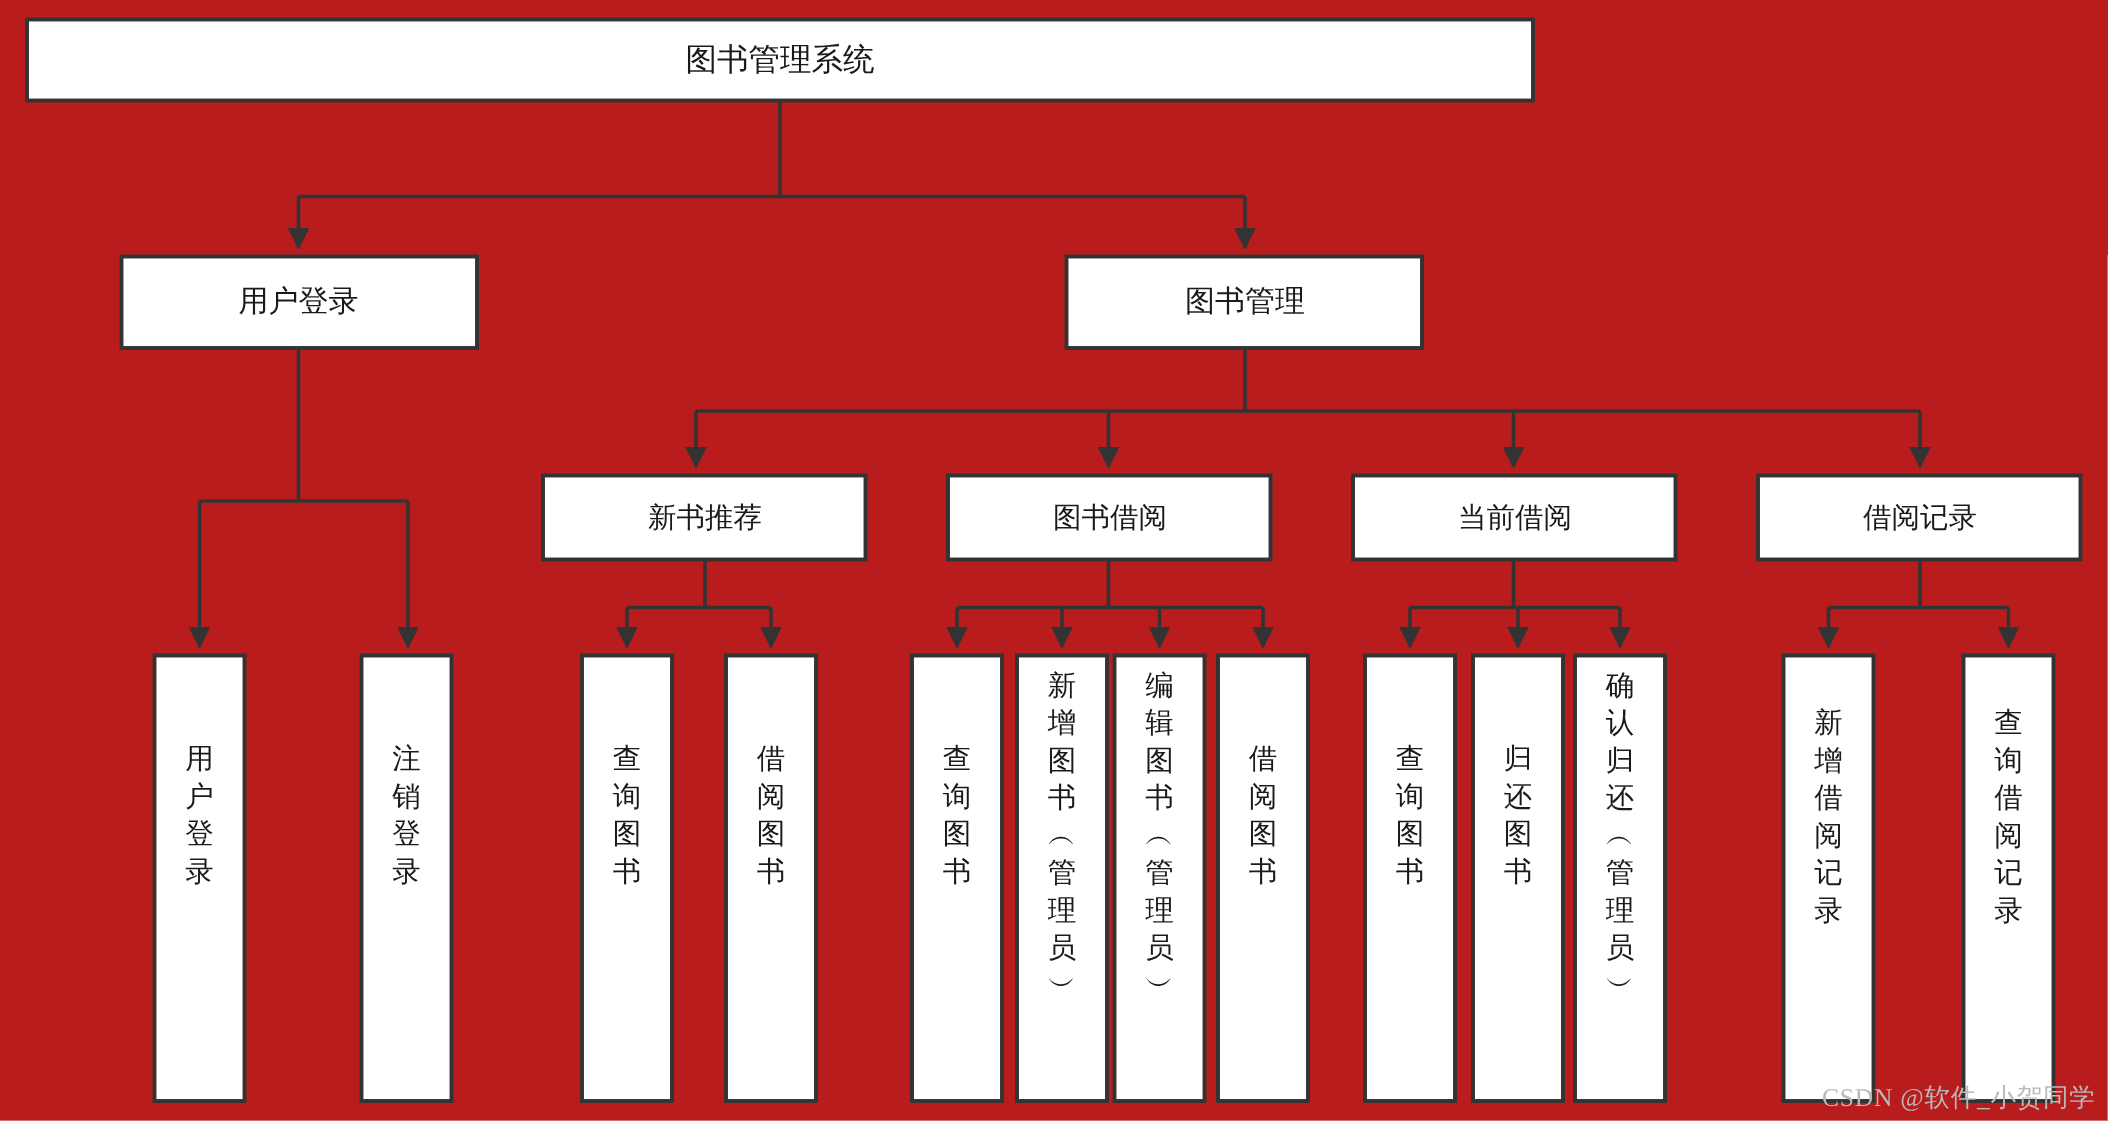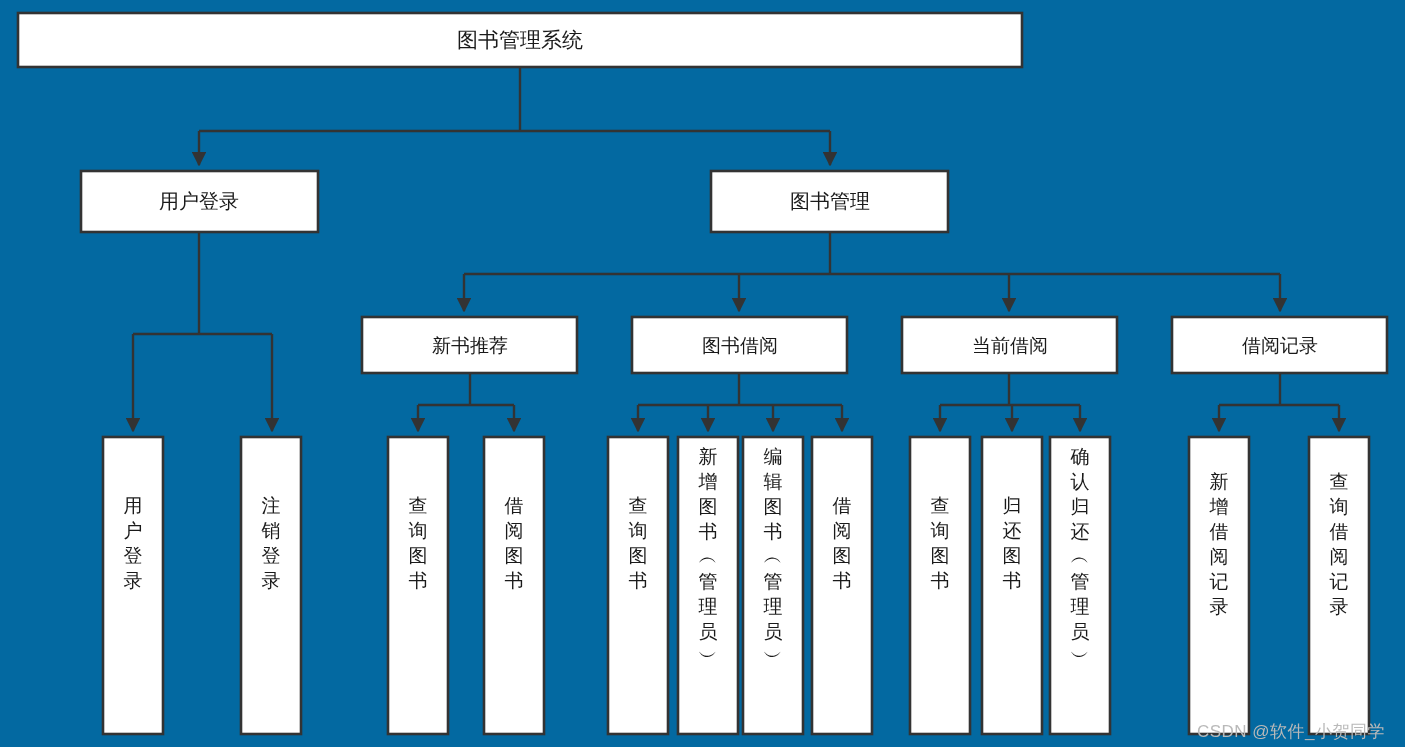--- a/index.html
+++ b/index.html
@@ -10,21 +10,21 @@
   body {
     width: 1405px;
     height: 747px;
     font-family: "DejaVu Sans", "Liberation Sans", sans-serif;
     overflow: hidden;
   }
   #diagram-root {
     position: relative;
     width: 1405px;
     height: 747px;
-    background: #0369a1;
+    background: #b91c1c;
   }
   svg.diagram {
     position: absolute;
     left: 0;
     top: 0;
     width: 1405px;
     height: 747px;
   }
   .node-box {
     fill: #ffffff;
@@ -46,23 +46,23 @@
     font-size: 19px;
     text-anchor: middle;
   }
   .edge {
     stroke: #333333;
     stroke-width: 2.4;
     fill: none;
   }
   .watermark {
     position: absolute;
-    right: 20px;
+    right: 8px;
     bottom: 4px;
-    font-family: Liberation Sans, sans-serif;
+    font-family: Liberation Serif, serif;
     font-size: 17px;
     color: #b9b9b9;
     letter-spacing: 0.5px;
     white-space: nowrap;
     pointer-events: none;
   }
 </style>
 </head>
 <body>
 

